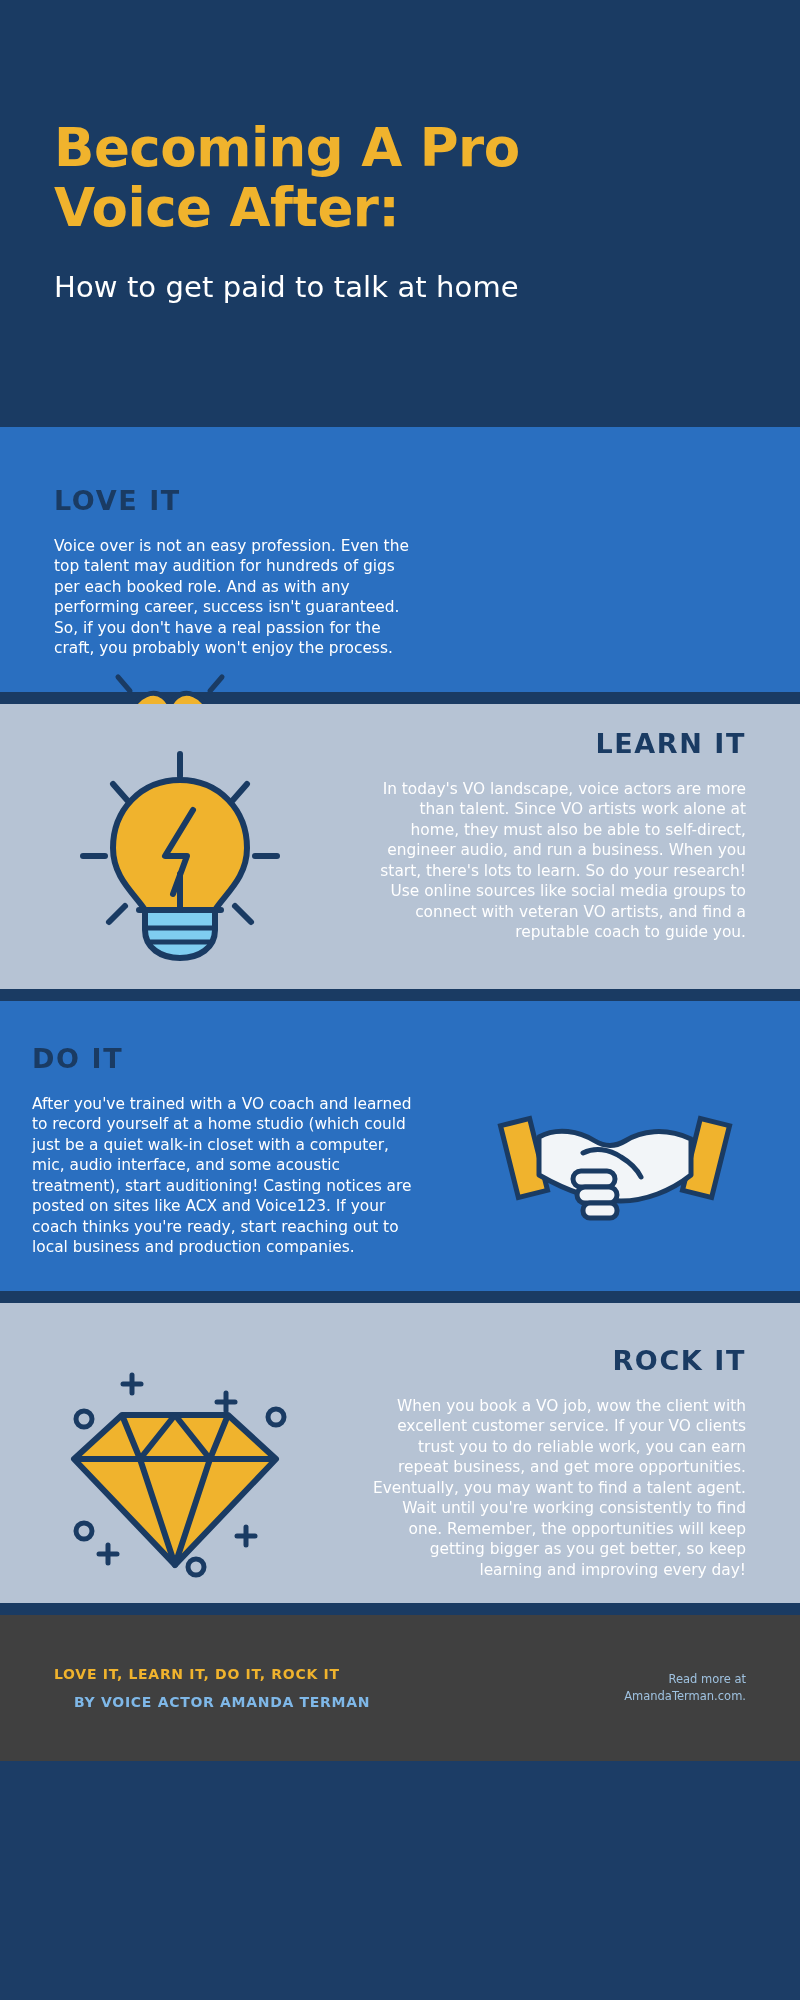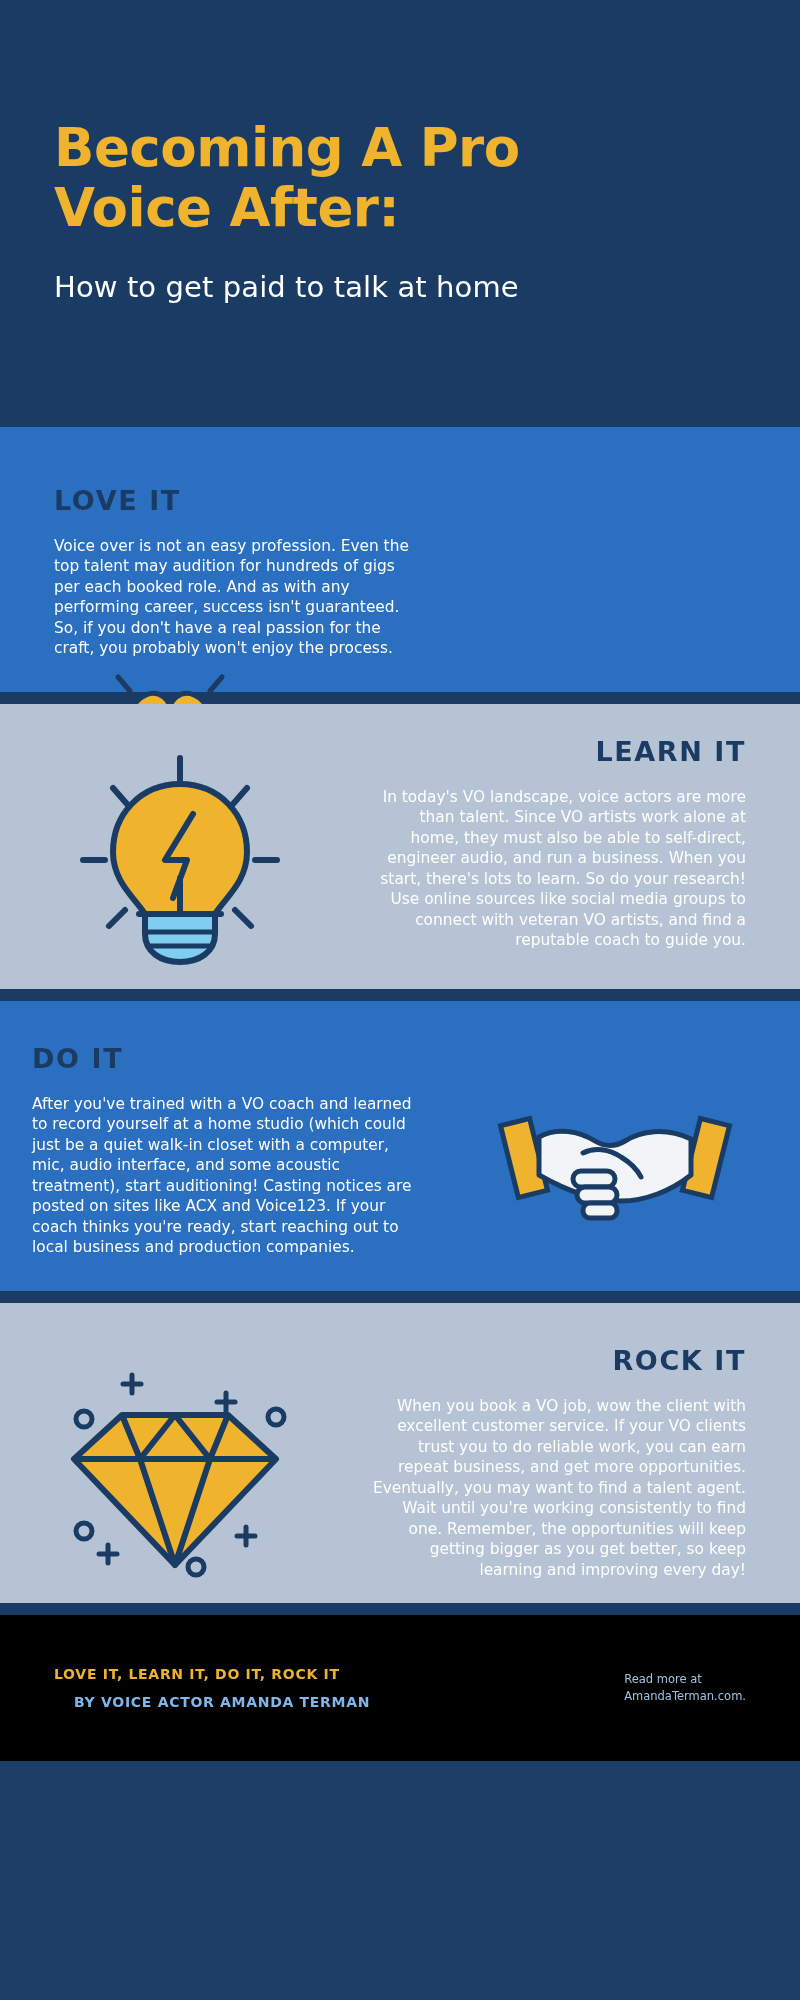--- a/index.html
+++ b/index.html
@@ -60,53 +60,53 @@
     color: #ffffff;
   }
   .right  { text-align: right; }
   .left   { text-align: left; }
 
   
   #sec-love   { height: 265px; padding: 58px 0 0 0; flex-direction: column; }
   #sec-love .col-text { width: 430px; padding-left: 54px; }
   #sec-love .col-art  { width: 370px; }
 
-  #sec-learn  { height: 285px; padding: 32px 0 0 0; }
+  #sec-learn  { height: 285px; padding: 24px 0 0 0; }
   #sec-learn .col-art  { width: 360px; }
   #sec-learn .col-text { width: 440px; padding-right: 54px; }
 
   #sec-do     { height: 290px; padding: 42px 0 0 0; }
   #sec-do .col-text { width: 430px; padding-left: 32px; }
   #sec-do .col-art  { width: 370px; }
 
   #sec-rock   { height: 300px; padding: 42px 0 0 0; }
   #sec-rock .col-art  { width: 350px; }
   #sec-rock .col-text { width: 450px; padding-right: 54px; }
 
   
   .footer {
-    background: #000000;
+    background: #404040;
     height: 146px;
     display: flex;
     align-items: center;
     padding: 0 54px;
     gap: 38px;
   }
   .footer-left { flex: 1; }
   .f-line1 {
     font-size: 14px; font-weight: bold; color: #f0b32d;
     letter-spacing: 0.7px; margin-bottom: 12px;
   }
   .f-line2 {
     font-size: 14px; font-weight: bold; color: #7fb8e8;
     letter-spacing: 0.7px;
     margin-left: 20px;
   }
   .footer-right {
-    font-size: 11.5px; line-height: 1.45;
+    text-align: right; font-size: 11.5px; line-height: 1.45;
     color: #9fc2e0;
     margin-left: 20px;
   }
 
   svg { display: block; }
 </style>
 </head>
 <body>
 
 <div class="page">

